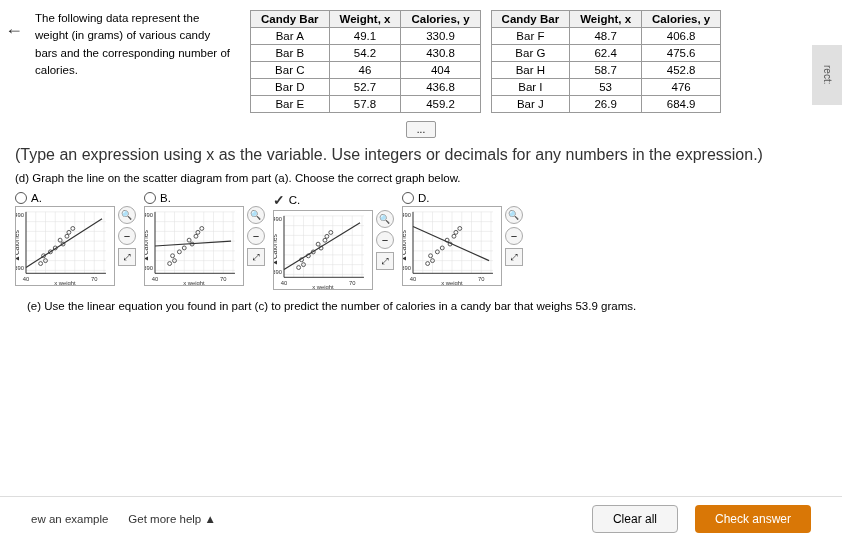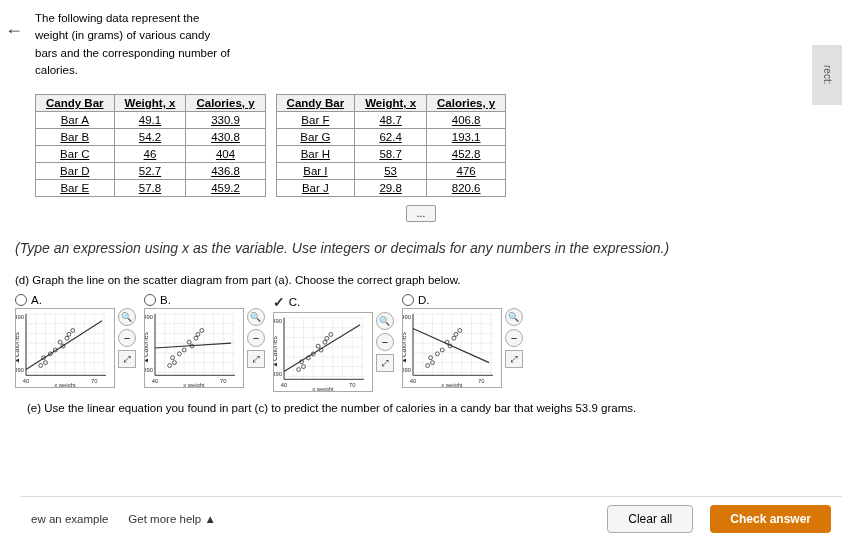--- a/index.html
+++ b/index.html
@@ -15,36 +15,34 @@
     .main-container {
       width: 842px;
       min-height: 541px;
       padding: 10px 15px;
       position: relative;
     }
     .top-section {
       display: flex;
       gap: 15px;
       margin-bottom: 8px;
-      flex-direction: column;
     }
     .description-text {
       width: 200px;
       font-size: 11.5px;
       line-height: 1.5;
       flex-shrink: 0;
     }
     .tables-container {
       display: flex;
       gap: 10px;
     }
     table {
       border-collapse: collapse;
       font-size: 11.5px;
-      text-decoration: underline;
     }
     table th, table td {
       border: 1px solid #999;
       padding: 2px 10px;
       text-align: center;
       min-width: 60px;
     }
     table th {
       background: #f0f0f0;
       font-weight: bold;
@@ -56,23 +54,22 @@
     }
     .ellipsis-btn button {
       border: 1px solid #999;
       background: #f5f5f5;
       padding: 2px 10px;
       font-size: 10px;
       cursor: pointer;
       border-radius: 2px;
     }
     .part-c-section {
-      margin: 18px 0;
-      font-size: 14px;
-      font-style: italic;
+      margin: 8px 0;
+      font-size: 16px;
       color: #333;
     }
     .part-d-section {
       margin: 6px 0 8px 0;
       font-size: 11.5px;
     }
     .graphs-row {
       display: flex;
       gap: 8px;
       align-items: flex-start;
@@ -156,23 +153,22 @@
       background: #fff;
     }
     .bottom-bar {
       position: absolute;
       bottom: 0;
       left: 0;
       right: 0;
       display: flex;
       align-items: center;
       justify-content: space-between;
-      padding: 8px 11px;
+      padding: 8px 31px;
       border-top: 1px solid #ddd;
-      margin-left: 20px;
     }
     .bottom-left {
       display: flex;
       align-items: center;
       gap: 20px;
     }
     .bottom-link {
       font-size: 11.5px;
       color: #333;
       cursor: pointer;
@@ -190,21 +186,21 @@
       font-size: 12px;
     }
     .check-answer-btn {
       padding: 6px 20px;
       border: none;
       background: #d97706;
       color: white;
       border-radius: 4px;
       cursor: pointer;
       font-size: 12px;
-      font-weight: bold;
+      font-weight: normal;
     }
     .back-arrow {
       position: absolute;
       left: 5px;
       top: 18px;
       font-size: 18px;
       cursor: pointer;
       color: #333;
     }
     .right-rect {
@@ -282,36 +278,36 @@
         </thead>
         <tbody id="table2-body">
         <tr>
               <td>Bar F</td>
               <td>48.7</td>
               <td>406.8</td>
             </tr>
             <tr>
               <td>Bar G</td>
               <td>62.4</td>
-              <td>193.1</td>
+              <td>475.6</td>
             </tr>
             <tr>
               <td>Bar H</td>
               <td>58.7</td>
               <td>452.8</td>
             </tr>
             <tr>
               <td>Bar I</td>
               <td>53</td>
               <td>476</td>
             </tr>
             <tr>
               <td>Bar J</td>
-              <td>29.8</td>
-              <td>820.6</td>
+              <td>26.9</td>
+              <td>684.9</td>
             </tr>
           </tbody>
       </table>
     </div>
   </div>
 
   <div class="right-rect">
     <span class="right-rect-text">rect:</span>
   </div>
 

